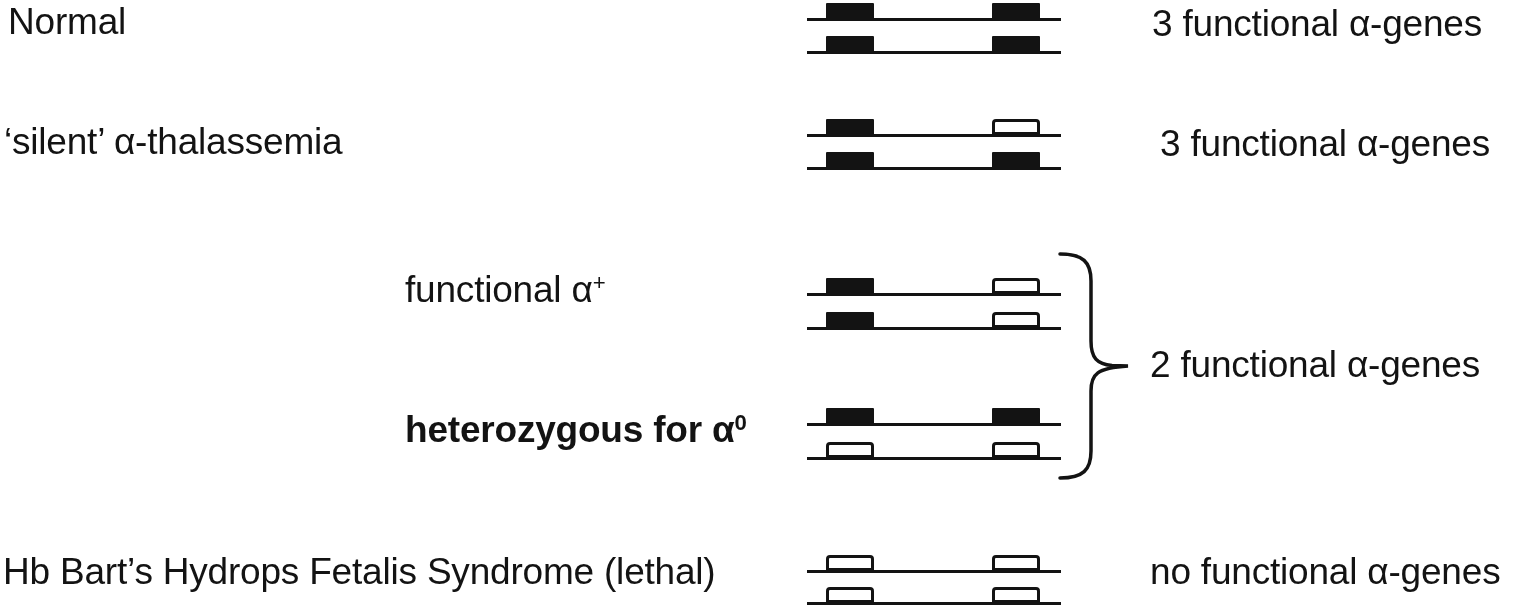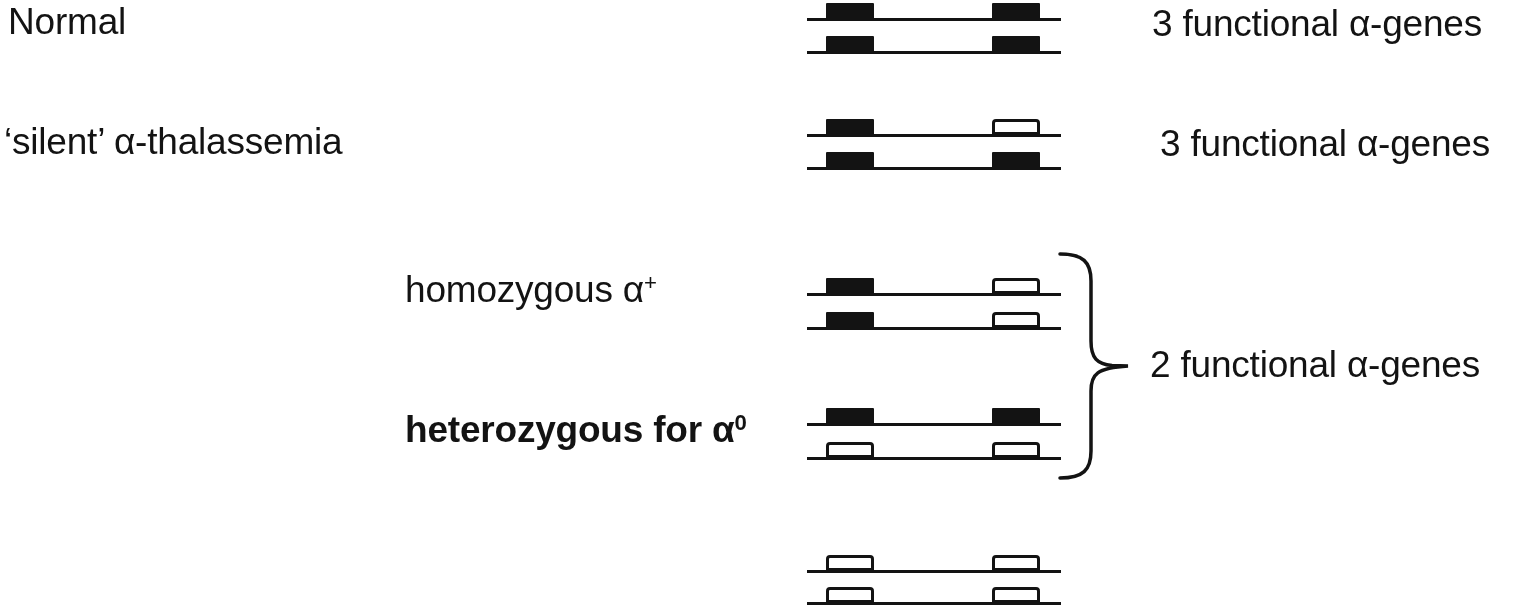--- a/index.html
+++ b/index.html
@@ -55,34 +55,36 @@
 <body>
 
 <div class="stage">
 
   <div class="lbl" style="left:8px;top:2px;">Normal</div>
 
   <div class="lbl" style="left:4px;top:122px;">‘silent’ α-thalassemia</div>
 
 
   <div class="lbl" style="left:405px;top:270px;">
-    <span>homozygous α</span><span class="sup">+</span>
+    <span>functional α</span><span class="sup">+</span>
   </div>
 
   <div class="lbl" style="left:405px;top:410px;font-weight:bold;">
     <span>heterozygous for α</span><span class="sup">0</span>
   </div>
 
+  <div class="lbl" style="left:3px;top:552px;">Hb Bart’s Hydrops Fetalis Syndrome (lethal)</div>
 
   <div class="lbl" style="left:1152px;top:4px;">3 functional α-genes</div>
 
   <div class="lbl" style="left:1152px;top:124px;margin-left:8px;">3 functional α-genes</div>
 
   <div class="lbl" style="left:1150px;top:345px;">2 functional α-genes</div>
 
+  <div class="lbl" style="left:1150px;top:552px;">no functional α-genes</div>
 
   <div id="chromosome-area">
     <div class="chrom" style="top:18px;">
         <div class="gene functional" style="left: 19px;"></div>
         <div class="gene functional" style="left: 185px;"></div>
       </div>
     <div class="chrom" style="top:51px;">
         <div class="gene functional" style="left: 19px;"></div>
         <div class="gene functional" style="left: 185px;"></div>
       </div>

